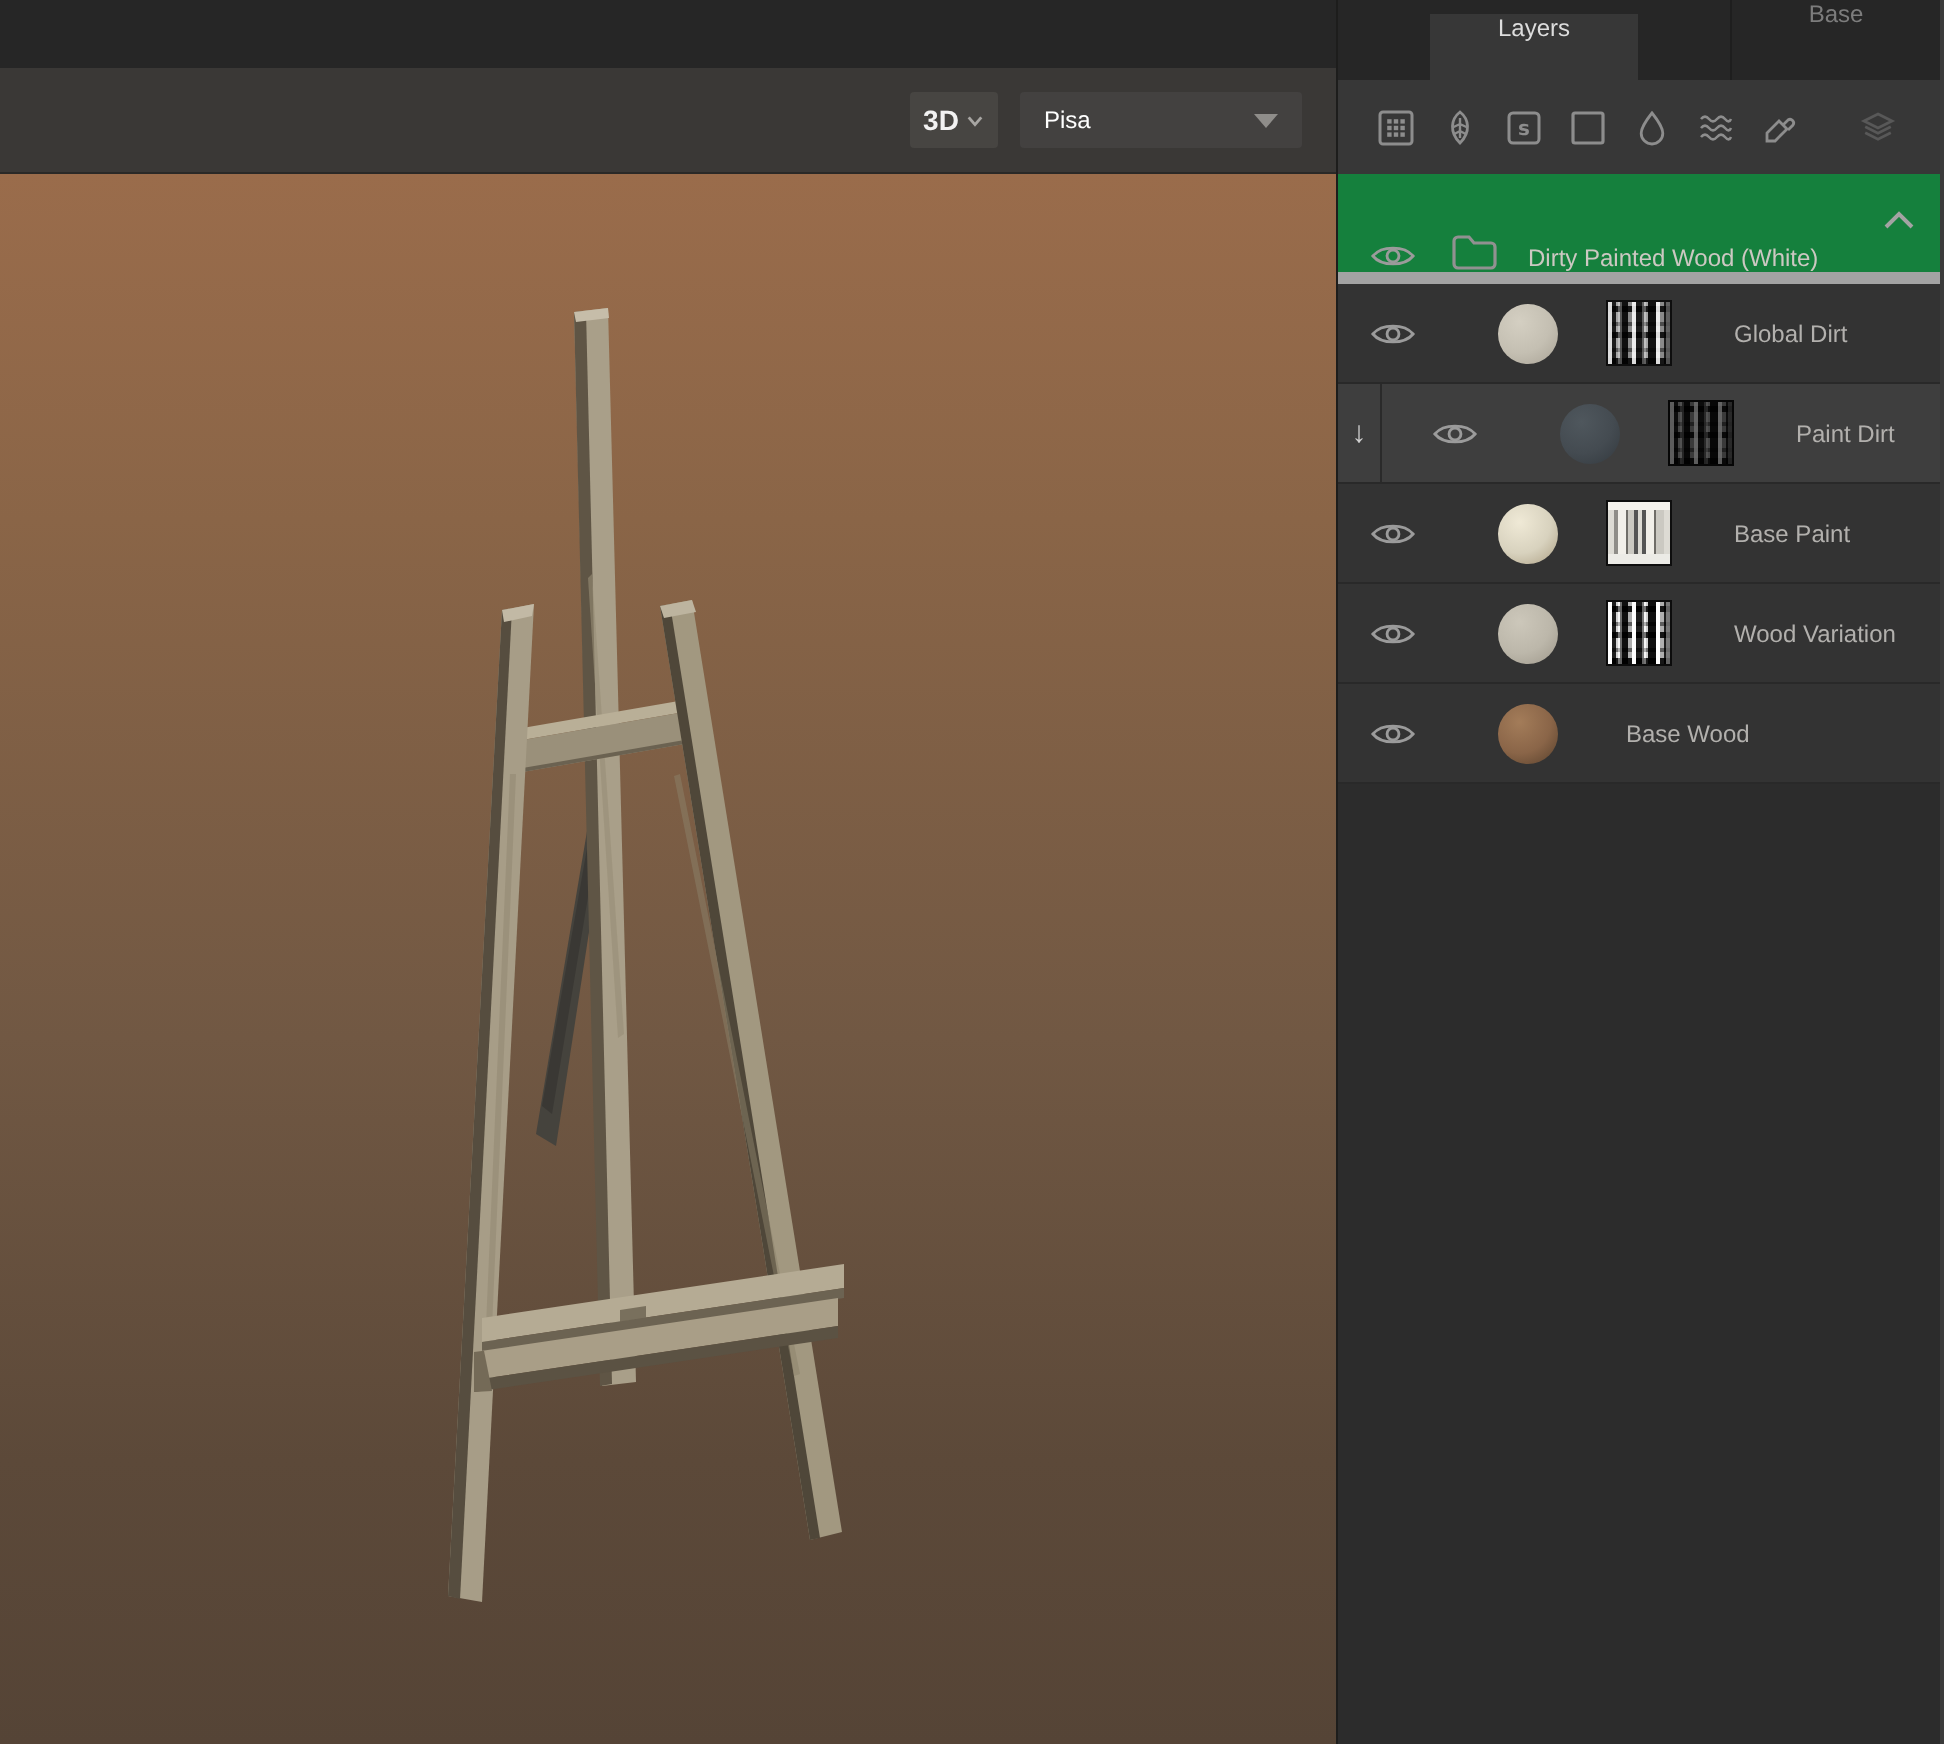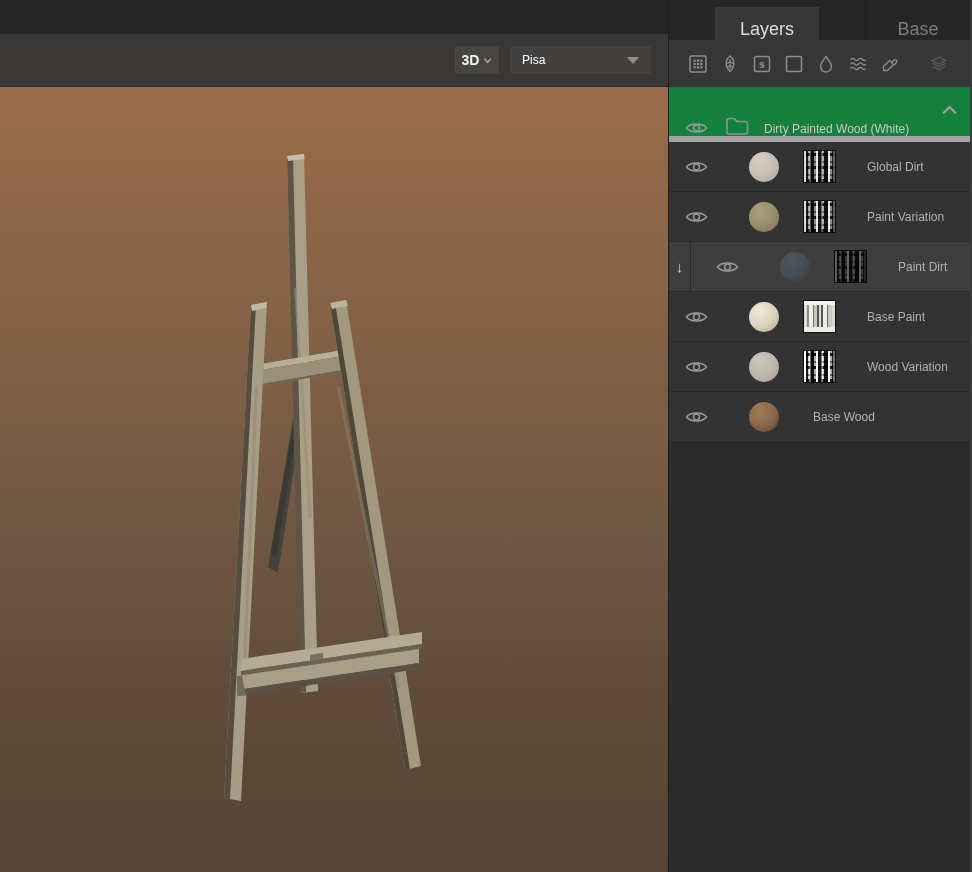--- a/index.html
+++ b/index.html
@@ -40,22 +40,22 @@
   }
   .canvas svg{display:block;}
   
   .panel{
     position:absolute;left:668px;top:0;width:304px;height:872px;
     background:#2c2c2c;border-left:1px solid #1d1d1c;box-sizing:border-box;
     border-right:2px solid #3b3b3b;
   }
   .tabs{height:40px;background:#262626;position:relative;display:flex;}
   .tab{
-    flex:1;display:flex;align-items:flex-end;justify-content:center;
-    color:#7c7c7c;font-size:18px;cursor:pointer;position:relative;margin-left:46px;
+    flex:1;display:flex;align-items:flex-start;justify-content:center;
+    color:#7c7c7c;font-size:12px;cursor:pointer;position:relative;margin-left:46px;
   }
   .tab + .tab{border-left:1px solid #1e1e1e;}
   .tab.active{
     background:#373737;color:#dddddd;margin-top:7px;border-left:none;
   }
   .toolbar{
     height:47px;background:#373737;display:flex;align-items:center;
     padding:0 20px;box-sizing:border-box;gap:14px;
   }
   .tool{width:18px;height:18px;flex:none;display:flex;align-items:center;justify-content:center;cursor:pointer;}
@@ -255,29 +255,20 @@
   <div class="layer-row">
     <svg class="eye" viewBox="0 0 24 16">
       <path d="M1.5 8 C6 2.5 18 2.5 22.5 8 C18 13.5 6 13.5 1.5 8 Z" fill="none" stroke="#9b9b9b" stroke-width="1.5"></path>
       <circle cx="12" cy="8" r="3.1" fill="none" stroke="#9b9b9b" stroke-width="1.5"></circle>
     </svg>
     <span class="sphere" style="background: radial-gradient(circle at 36% 30%, rgb(212, 207, 194), rgb(196, 191, 178) 55%, rgb(168, 162, 149) 100%);"></span>
     <span class="mask mask-noise"></span>
     <span class="name">Global Dirt</span>
   </div>
 
-  <div class="layer-row">
-    <svg class="eye" viewBox="0 0 24 16">
-      <path d="M1.5 8 C6 2.5 18 2.5 22.5 8 C18 13.5 6 13.5 1.5 8 Z" fill="none" stroke="#9b9b9b" stroke-width="1.5"></path>
-      <circle cx="12" cy="8" r="3.1" fill="none" stroke="#9b9b9b" stroke-width="1.5"></circle>
-    </svg>
-    <span class="sphere" style="background: radial-gradient(circle at 36% 30%, rgb(170, 158, 128), rgb(152, 140, 110) 55%, rgb(125, 114, 86) 100%);"></span>
-    <span class="mask mask-noise"></span>
-    <span class="name">Paint Variation</span>
-  </div>
 
   <div class="layer-row clipped selected">
     <span class="clip-cell">
       <span>↓</span>
     </span>
     <svg class="eye" viewBox="0 0 24 16">
       <path d="M1.5 8 C6 2.5 18 2.5 22.5 8 C18 13.5 6 13.5 1.5 8 Z" fill="none" stroke="#9b9b9b" stroke-width="1.5"></path>
       <circle cx="12" cy="8" r="3.1" fill="none" stroke="#9b9b9b" stroke-width="1.5"></circle>
     </svg>
     <span class="sphere" style="background: radial-gradient(circle at 36% 30%, rgb(79, 87, 93), rgb(68, 75, 81) 55%, rgb(51, 57, 62) 100%);"></span>

